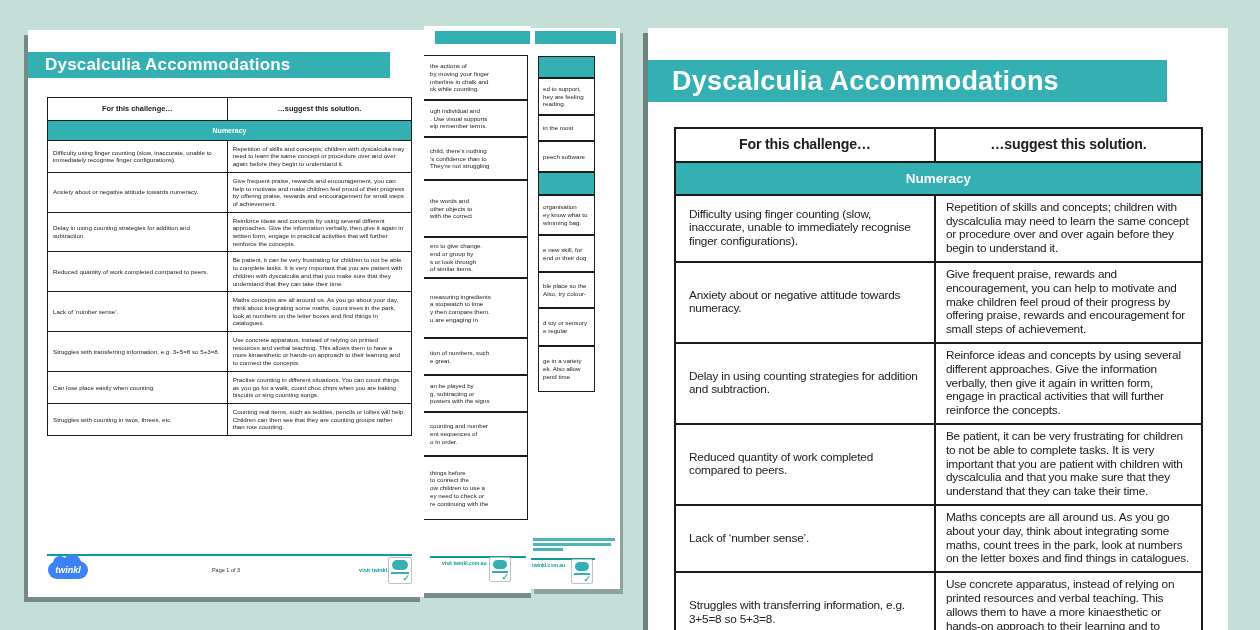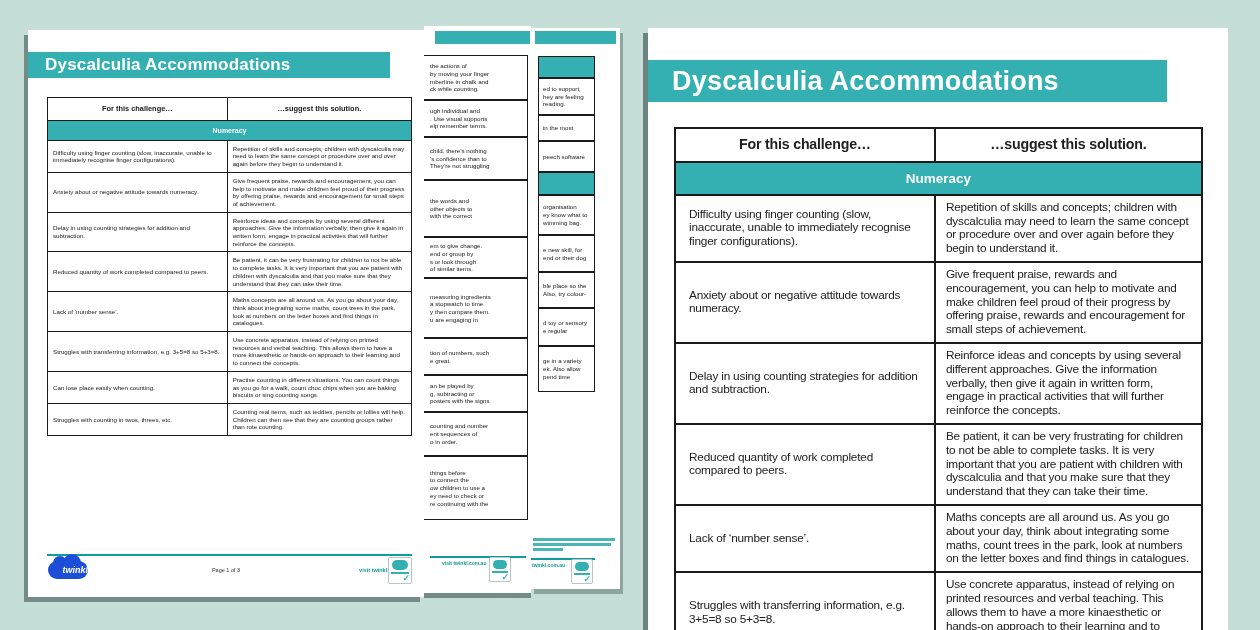--- a/index.html
+++ b/index.html
@@ -55,21 +55,21 @@
   .frag span{display:block;font-size:6.2px;line-height:7.7px;white-space:pre-line;color:var(--text)}
   .frag.teal{background:var(--accent)}
   #frags-p2 .frag{left:0;width:104px;border-left:none;padding:1px 2px 1px 6px}
   #frags-p3 .frag{left:7px;width:57px;padding:1px 2px 1px 4px}
 
   .rule{position:absolute;height:2px;background:var(--teal)}
   #p1rule{left:19px;top:524px;width:365px}
   #p2rule{left:6px;top:530px;width:96px}
   #p3rule{left:0;top:530px;width:64px}
 
-  .cloud{position:absolute;background:#1d4ed8;border-radius:10px;color:#fff;font-weight:bold;font-style:italic;display:flex;align-items:center;justify-content:flex-end}
+  .cloud{position:absolute;background:#3b82f6;border-radius:10px;color:#fff;font-weight:bold;font-style:italic;display:flex;align-items:center;justify-content:center}
   #p1cloud{left:20px;top:531px;width:40px;height:18px;font-size:9px}
   .cloud::before{content:"";position:absolute;width:14px;height:14px;background:inherit;border-radius:50%;top:-5px;left:5px}
   .cloud::after{content:"";position:absolute;width:18px;height:18px;background:inherit;border-radius:50%;top:-7px;left:15px}
   .cloud b{position:relative;z-index:1;font-weight:bold}
 
   .micro{position:absolute;font-size:5.5px;line-height:6px}
   .pageinfo{left:0;top:537px;width:100%;text-align:center;color:#333}
   .weblink{color:var(--teal);font-weight:bold}
   #p1web{left:300px;top:537px;width:80px;text-align:right}
   #p2web{left:18px;top:534px;font-size:5px}

